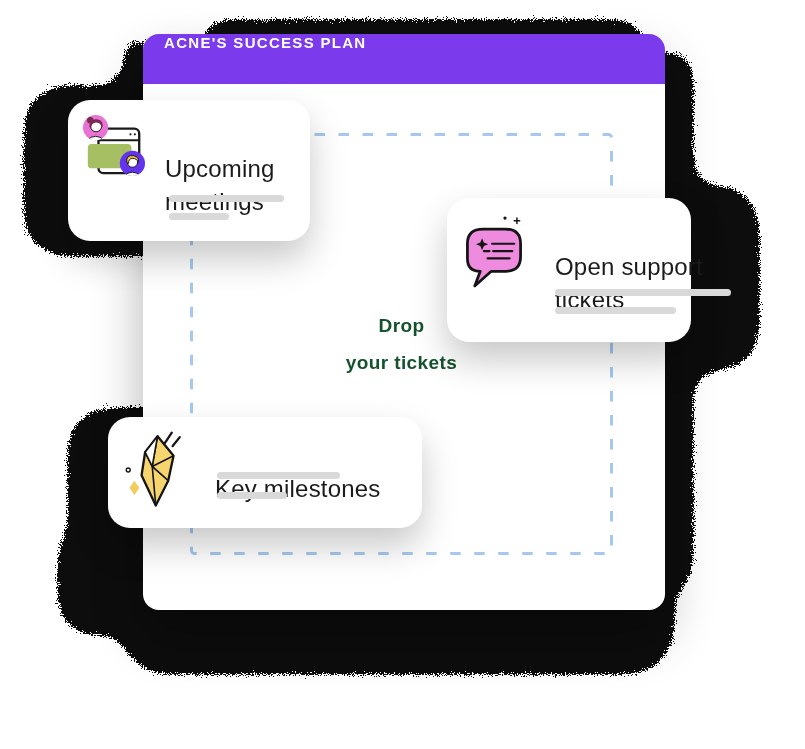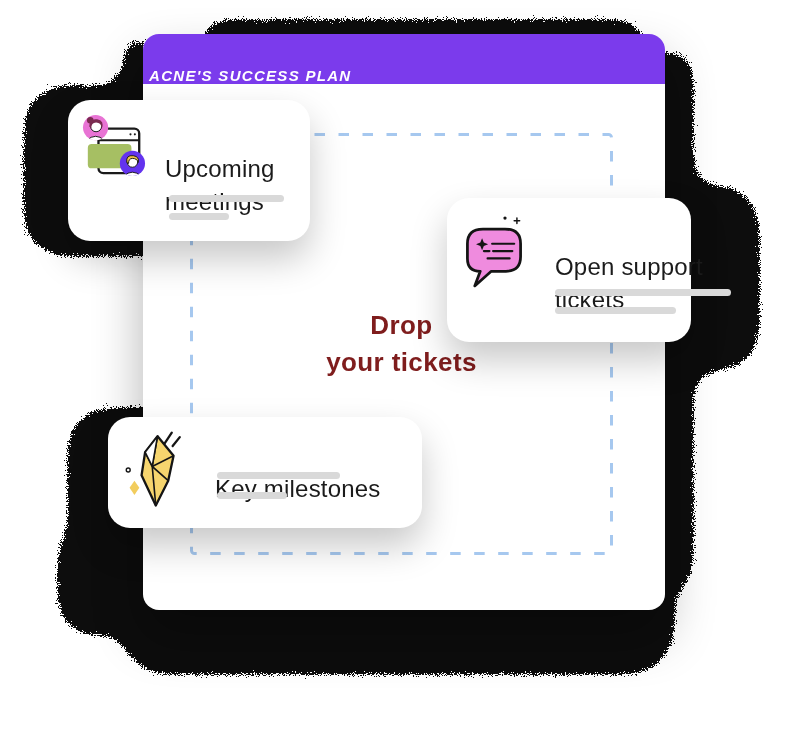--- a/index.html
+++ b/index.html
@@ -11,34 +11,34 @@
 
   
   .panel{
     position:absolute;left:143px;top:34px;width:522px;height:576px;
     background:#ffffff;border-radius:16px;
     box-shadow:0 26px 50px rgba(0,0,0,0.30);
   }
   .panel-header{
     position:absolute;left:0;top:0;width:100%;height:50px;
     background:#7B3BEC;border-radius:16px 16px 0 0;
-    display:flex;align-items:flex-end;box-sizing:border-box;padding-left:6px;font-style:italic;
+    display:flex;align-items:flex-start;box-sizing:border-box;padding-left:21px;
   }
   .panel-header span{
     color:#ffffff;font-size:15px;font-weight:800;letter-spacing:1.3px;
     text-transform:uppercase;
   }
   .dropzone{
     position:absolute;left:47px;top:99px;width:423px;height:422px;
     display:flex;align-items:center;justify-content:center;
   }
   .dropzone svg{position:absolute;left:0;top:0;}
   .drop-label{
-    position:relative;text-align:center;color:#7f1d1d;
-    font-size:26px;font-weight:600;line-height:37px;letter-spacing:0.4px;
+    position:relative;text-align:center;color:#14532d;
+    font-size:19px;font-weight:600;line-height:37px;letter-spacing:0.4px;
   }
 
   
   .card{
     position:absolute;background:#ffffff;border-radius:22px;
     box-shadow:0 18px 36px rgba(0,0,0,0.22);
   }
   .card-meetings{left:68px;top:100px;width:242px;height:141px;}
   .card-tickets{left:447px;top:198px;width:244px;height:144px;}
   .card-milestones{left:108px;top:417px;width:314px;height:111px;}

